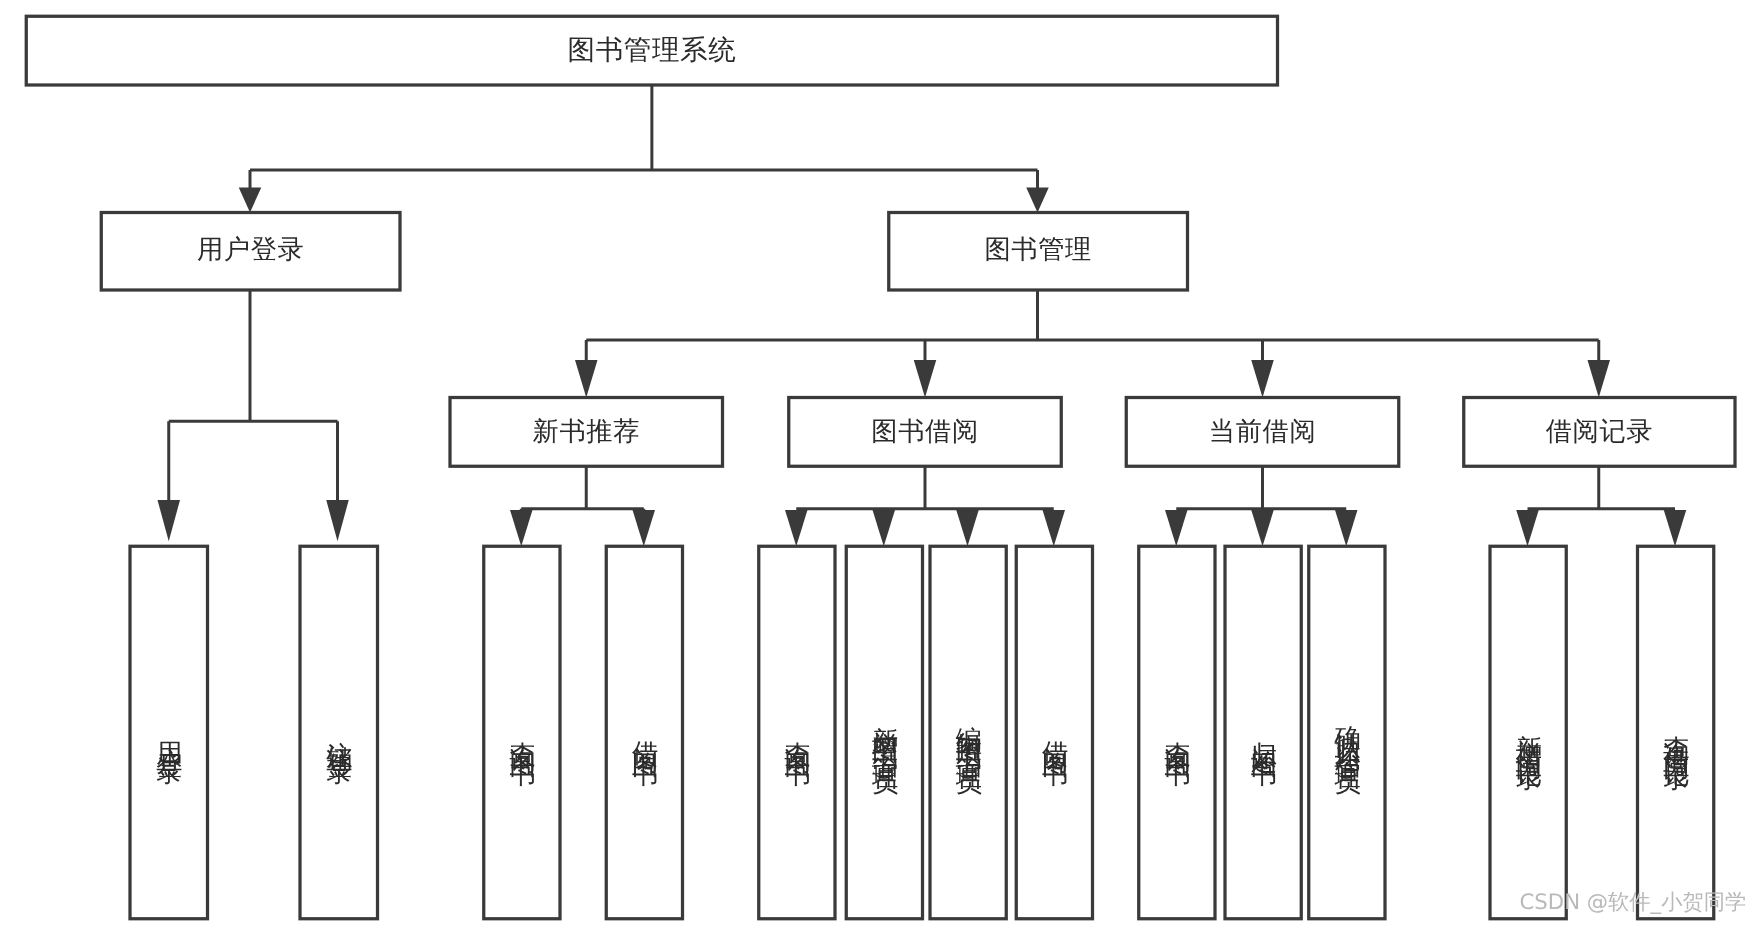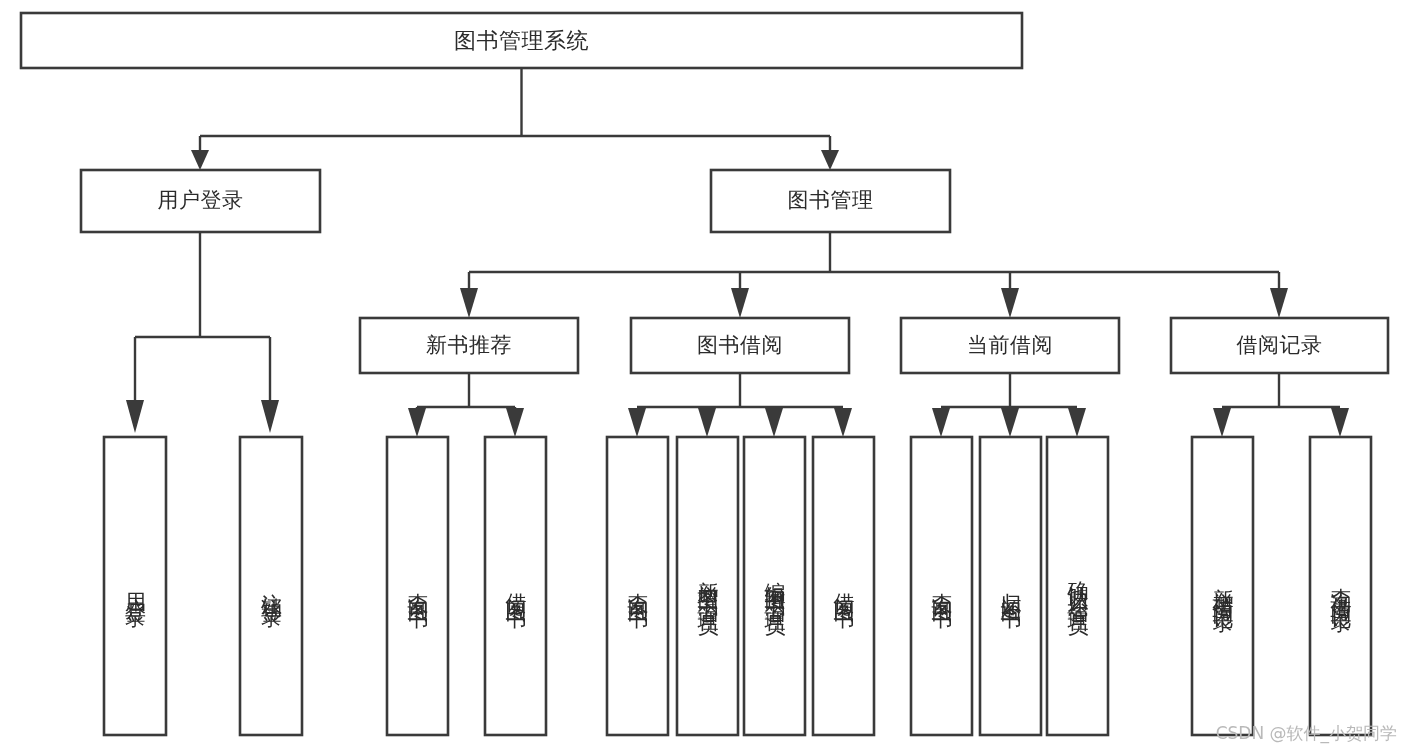--- a/index.html
+++ b/index.html
@@ -68,21 +68,21 @@
     font-size: 21px;
     line-height: 1;
     color: #2b2b2b;
     letter-spacing: 5px;
     white-space: nowrap;
     text-align: center;
   }
   .watermark {
     position: absolute;
     right: 8px;
-    bottom: 2px;
+    bottom: 14px;
     font-family: "DejaVu Sans", "Liberation Sans", sans-serif;
     font-size: 17px;
     color: #b9b9b9;
     white-space: nowrap;
     pointer-events: none;
     user-select: none;
   }
 </style>
 </head>
 <body>

